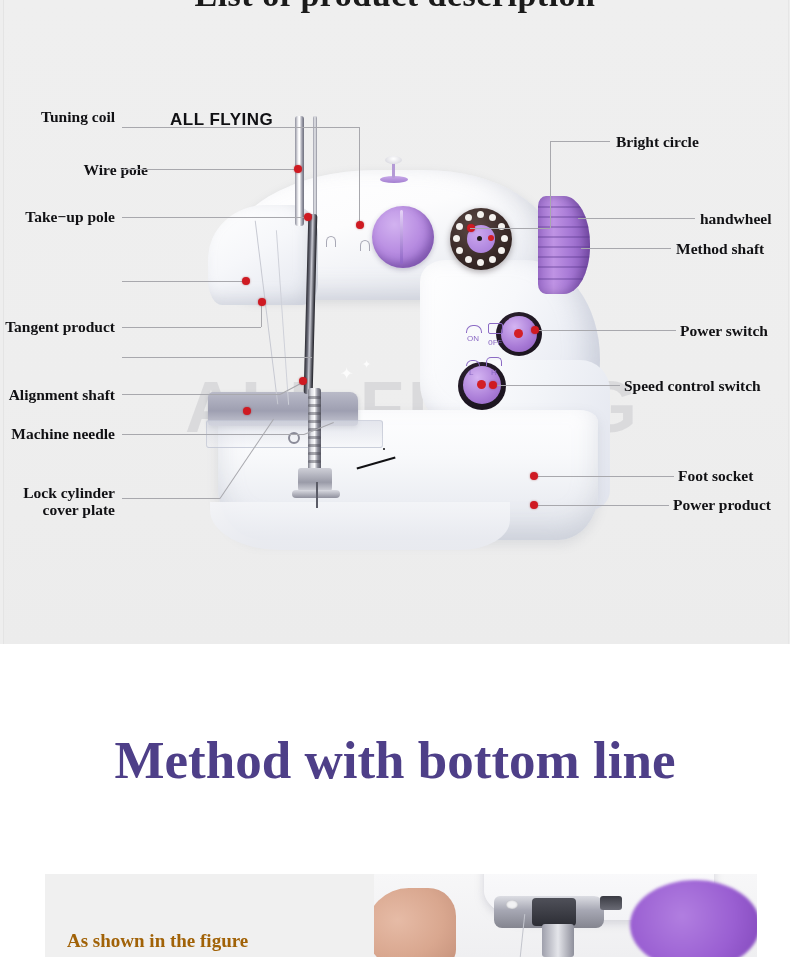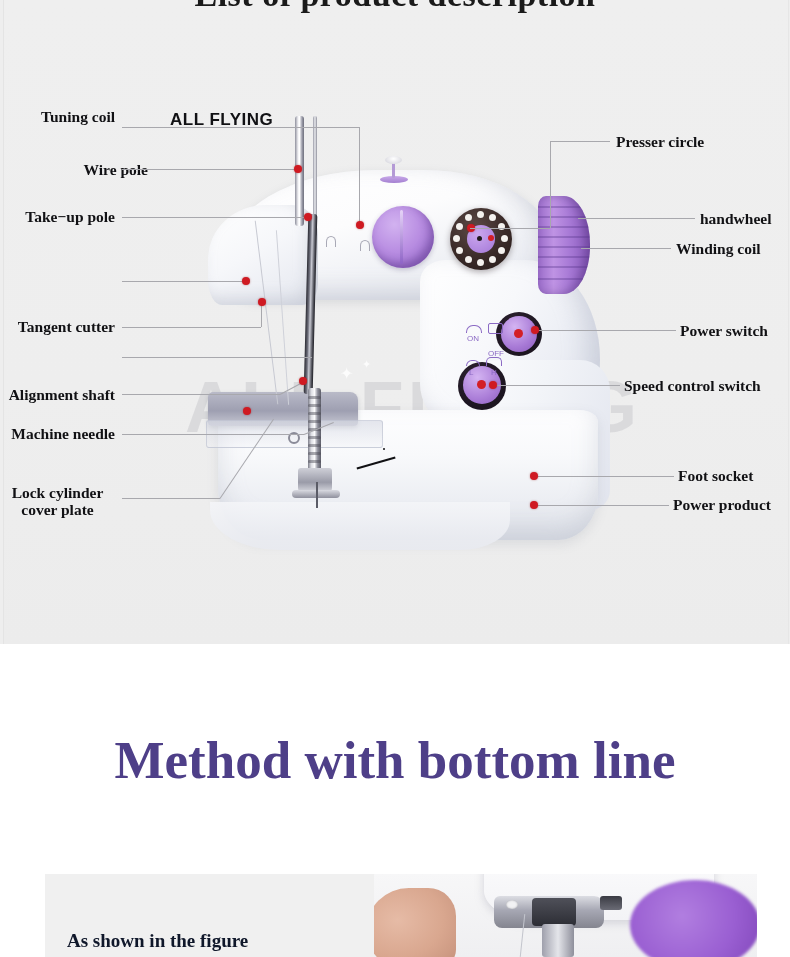--- a/index.html
+++ b/index.html
@@ -244,21 +244,21 @@
   }
   #bp-screw{
     position:absolute;left:226px;top:22px;width:22px;height:14px;
     background:linear-gradient(180deg,#3a3b43,#6a6b75);border-radius:3px;
   }
   #bp-thread{position:absolute;left:148px;top:40px;width:1px;height:43px;background:#c3c5cd;transform:rotate(6deg);}
   #bp-hole{position:absolute;left:132px;top:26px;width:12px;height:9px;
     background:#f2f2f4;border-radius:50%;box-shadow:inset 0 0 2px rgba(90,92,102,.6);}
   #bp-caption{
     position:absolute;left:22px;top:56px;
-    font-size:19px;font-weight:bold;color:#0f172a;white-space:nowrap;
+    font-size:19px;font-weight:bold;color:#a16207;white-space:nowrap;
   }
 </style>
 </head>
 <body>
 
 <div id="top-panel">
   <div id="panel-inner-edge"></div>
 
   <div id="top-title">List of product description</div>
 
@@ -350,21 +350,21 @@
     <div class="symbox" style="left:326px;top:242px;width:13px;height:6px;border-radius:6px 6px 0 0;border-bottom:none;opacity:0;"></div>
 
     <div class="symbox" style="left:297px;top:226px;width:13px;height:6px;border-radius:7px 7px 0 0;border-bottom:none;opacity:0;"></div>
 
     <div class="symbox" style="left:296px;top:219px;width:13px;height:6px;border-radius:7px 7px 0 0;border-bottom:none;opacity:0;"></div>
 
     <div class="symbox" style="left:297px;top:228px;width:13px;height:6px;border-radius:7px 7px 0 0;border-bottom:none;opacity:0;"></div>
     <div class="symbox" style="left:296px;top:215px;width:14px;height:7px;border-radius:7px 7px 0 0;border-bottom:none;"></div>
     <div class="sym" style="left:297px;top:224px;">ON</div>
     <div class="symbox" style="left:318px;top:213px;width:13px;height:9px;border-radius:2px;"></div>
-    <div class="sym" style="left:318px;top:239px;">OFF</div>
+    <div class="sym" style="left:318px;top:228px;font-family:Liberation Mono, monospace;">OFF</div>
 
     <div class="thread-hook" style="left:156px;top:126px;"></div>
     <div class="thread-hook" style="left:190px;top:130px;"></div>
 
     <div id="logo-plate">ALL FLYING</div>
     <div class="mshape" id="logo-slash"></div>
     <div class="mshape" id="logo-dot"></div>
 
     <div class="wm-sparkle" style="left:170px;top:254px;">✦</div>
     <div class="wm-sparkle" style="left:192px;top:248px;font-size:11px;">✦</div>
@@ -379,52 +379,52 @@
   <div class="leader" style="left:122px;top:169px;width:175px;"></div>
   <div class="dot" style="left:294px;top:165px;"></div>
 
   <div class="lbl left" style="left:0px;top:208px;width:115px;">Take−up pole</div>
   <div class="leader" style="left:122px;top:217px;width:185px;"></div>
   <div class="dot" style="left:304px;top:213px;"></div>
 
   <div class="leader" style="left:122px;top:281px;width:124px;"></div>
   <div class="dot" style="left:242px;top:277px;"></div>
 
-  <div class="lbl left" style="left:0px;top:318px;width:115px;">Tangent cutter</div>
+  <div class="lbl left" style="left:0px;top:318px;width:115px;">Tangent product</div>
   <div class="leader" style="left:122px;top:327px;width:139px;"></div>
   <div class="leader-v" style="left:261px;top:302px;height:25px;"></div>
   <div class="dot" style="left:258px;top:298px;"></div>
 
   <div class="leader" style="left:122px;top:357px;width:190px;"></div>
 
   <div class="lbl left" style="left:0px;top:386px;width:115px;">Alignment shaft</div>
   <div class="leader" style="left:122px;top:394px;width:158px;"></div>
   <div class="leader-d" style="left:280px;top:394px;width:24px;transform:rotate(-28deg);"></div>
   <div class="dot" style="left:299px;top:377px;"></div>
 
   <div class="lbl left" style="left:0px;top:425px;width:115px;">Machine needle</div>
   <div class="leader" style="left:122px;top:434px;width:182px;"></div>
   <div class="leader-d" style="left:304px;top:434px;width:32px;transform:rotate(-22deg);"></div>
 
-  <div class="lbl left" style="left:0px;top:484px;width:115px;text-align:center;">Lock cylinder
+  <div class="lbl left" style="left:0px;top:484px;width:115px;">Lock cylinder
 cover plate</div>
   <div class="leader" style="left:122px;top:498px;width:98px;"></div>
   <div class="leader-d" style="left:220px;top:498px;width:96px;transform:rotate(-56deg);"></div>
   <div class="dot" style="left:243px;top:407px;"></div>
 
-  <div class="lbl right" style="left:616px;top:133px;width:170px;">Presser circle</div>
+  <div class="lbl right" style="left:616px;top:133px;width:170px;">Bright circle</div>
   <div class="leader" style="left:550px;top:141px;width:60px;"></div>
   <div class="leader-v" style="left:550px;top:141px;height:87px;"></div>
   <div class="dot" style="left:467px;top:224px;"></div>
   <div class="leader" style="left:470px;top:228px;width:80px;"></div>
 
   <div class="lbl right" style="left:700px;top:210px;width:90px;">handwheel</div>
   <div class="leader" style="left:578px;top:218px;width:117px;"></div>
 
-  <div class="lbl right" style="left:676px;top:240px;width:114px;">Winding coil</div>
+  <div class="lbl right" style="left:676px;top:240px;width:114px;">Method shaft</div>
   <div class="leader" style="left:581px;top:248px;width:90px;"></div>
 
   <div class="lbl right" style="left:680px;top:322px;width:110px;">Power switch</div>
   <div class="leader" style="left:538px;top:330px;width:138px;"></div>
   <div class="dot" style="left:531px;top:326px;"></div>
 
   <div class="lbl right" style="left:624px;top:377px;width:166px;">Speed control switch</div>
   <div class="leader" style="left:494px;top:385px;width:126px;"></div>
   <div class="dot" style="left:489px;top:381px;"></div>
 

